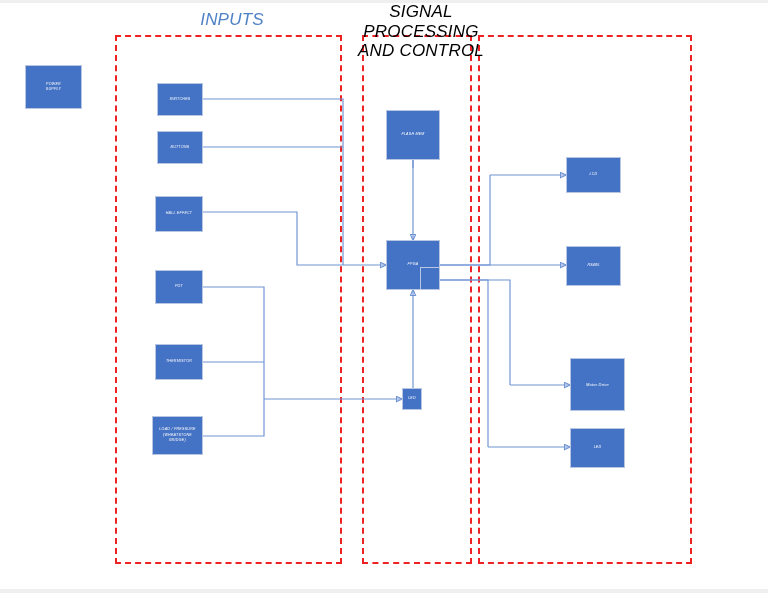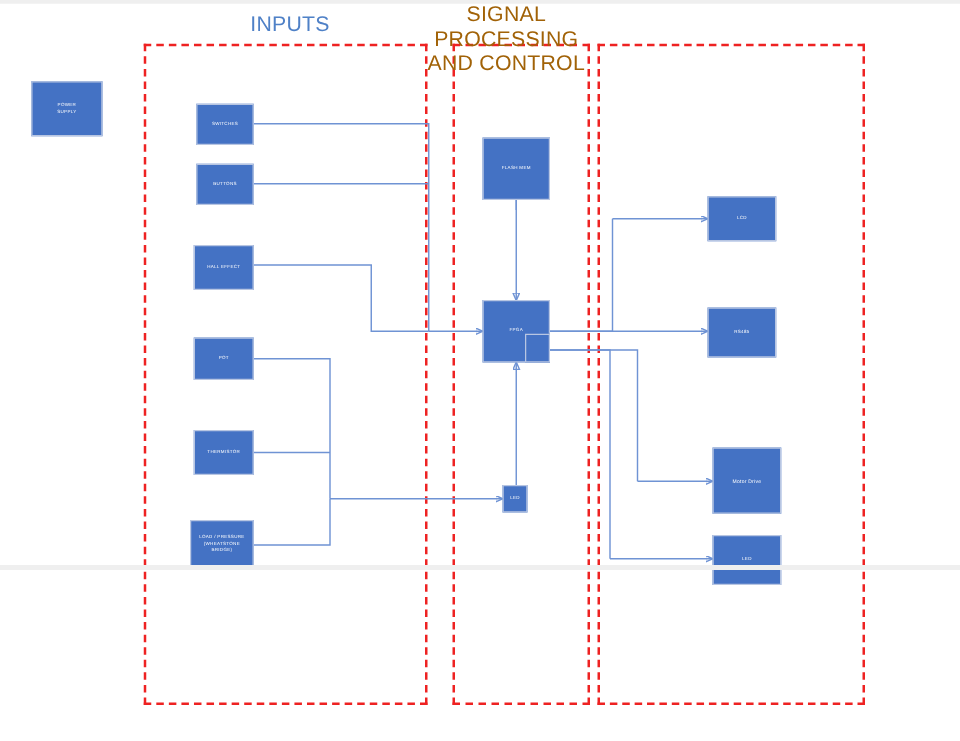--- a/index.html
+++ b/index.html
@@ -3,21 +3,21 @@
 <meta charset="utf-8">
 <style>
   html,body{margin:0;padding:0;}
   body{
     width:768px;height:593px;
     background:#ffffff;
     font-family:"Liberation Sans", sans-serif;
     position:relative;
     overflow:hidden;
   }
-  #canvas{position:absolute;left:0;top:0;width:768px;height:456px;}
+  #canvas{position:absolute;left:0;top:0;width:768px;height:593px;font-style:italic;}
 
   .zone-title{
     position:absolute;
     color:#4f81c7;
     font-size:17px;
     font-family:"Liberation Sans", sans-serif;
     text-align:center;
     line-height:1.15;
     letter-spacing:.2px;
     white-space:pre-line;
@@ -63,21 +63,21 @@
 
 <div id="canvas">
 
   <div class="topbar"></div>
 
   <div class="zone-box" id="zone-inputs" style="left: 115px; top: 35px; width: 227px; height: 529px; border-color: rgb(238, 34, 34);"></div>
   <div class="zone-box" id="zone-signal-processing" style="left: 362px; top: 35px; width: 110px; height: 529px; border-color: rgb(238, 34, 34);"></div>
   <div class="zone-box" id="zone-outputs" style="left: 478px; top: 35px; width: 214px; height: 529px; border-color: rgb(238, 34, 34);"></div>
 
   <div class="zone-title" id="title-inputs" style="left: 177px; top: 10px; width: 110px; color: rgb(79, 129, 199);">INPUTS</div>
-  <div class="zone-title" id="title-signal-processing" style="left: 320px; top: 2px; width: 170px; color: #a16207;">SIGNAL PROCESSING
+  <div class="zone-title" id="title-signal-processing" style="left: 336px; top: 2px; width: 170px; color: #000000;">SIGNAL PROCESSING
 AND CONTROL</div>
 
   <svg class="wires">
     <defs>
       <marker id="ah" markerWidth="7" markerHeight="7" refX="5.6" refY="2.6" orient="auto" markerUnits="userSpaceOnUse">
         <path class="arrowhead" d="M0,0 L6,2.6 L0,5.2 z"></path>
       </marker>
       <marker id="ah-up" markerWidth="7" markerHeight="7" refX="5.6" refY="2.6" orient="auto" markerUnits="userSpaceOnUse">
         <path class="arrowhead" d="M0,0 L6,2.6 L0,5.2 z"></path>
       </marker>

